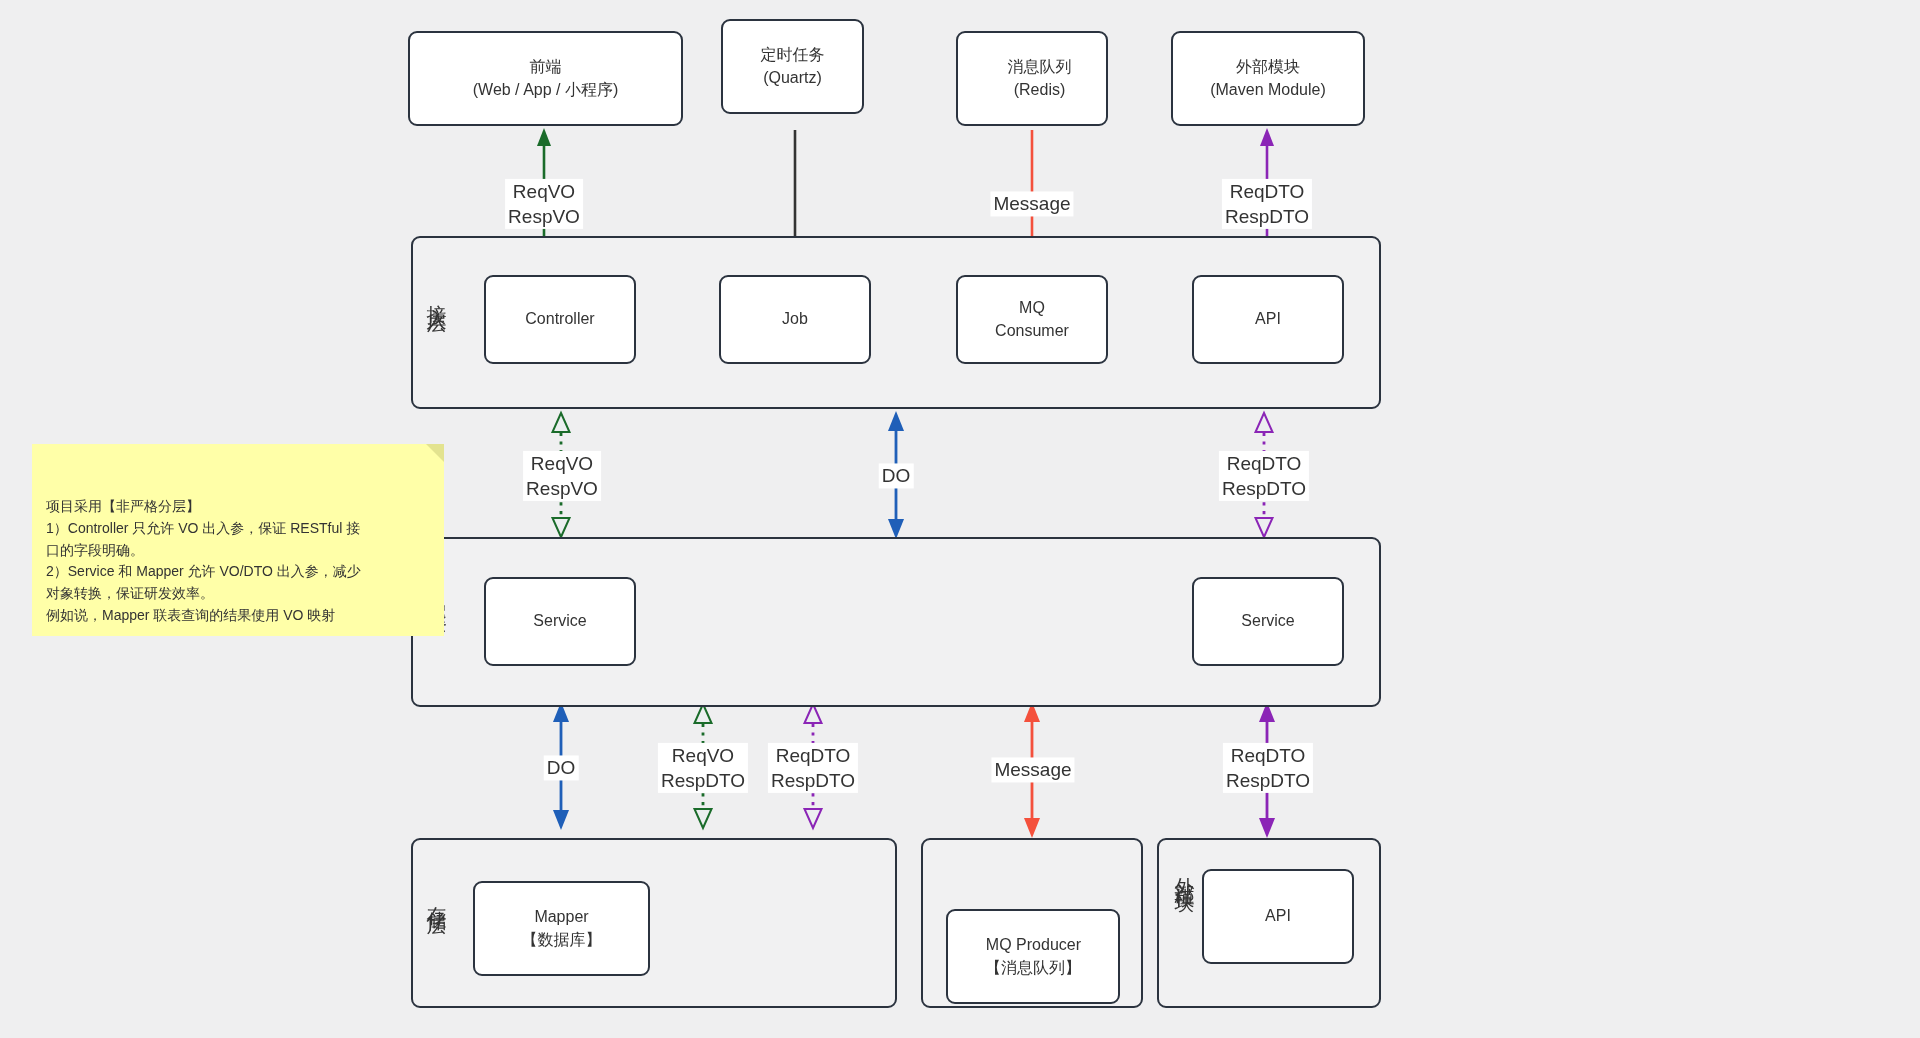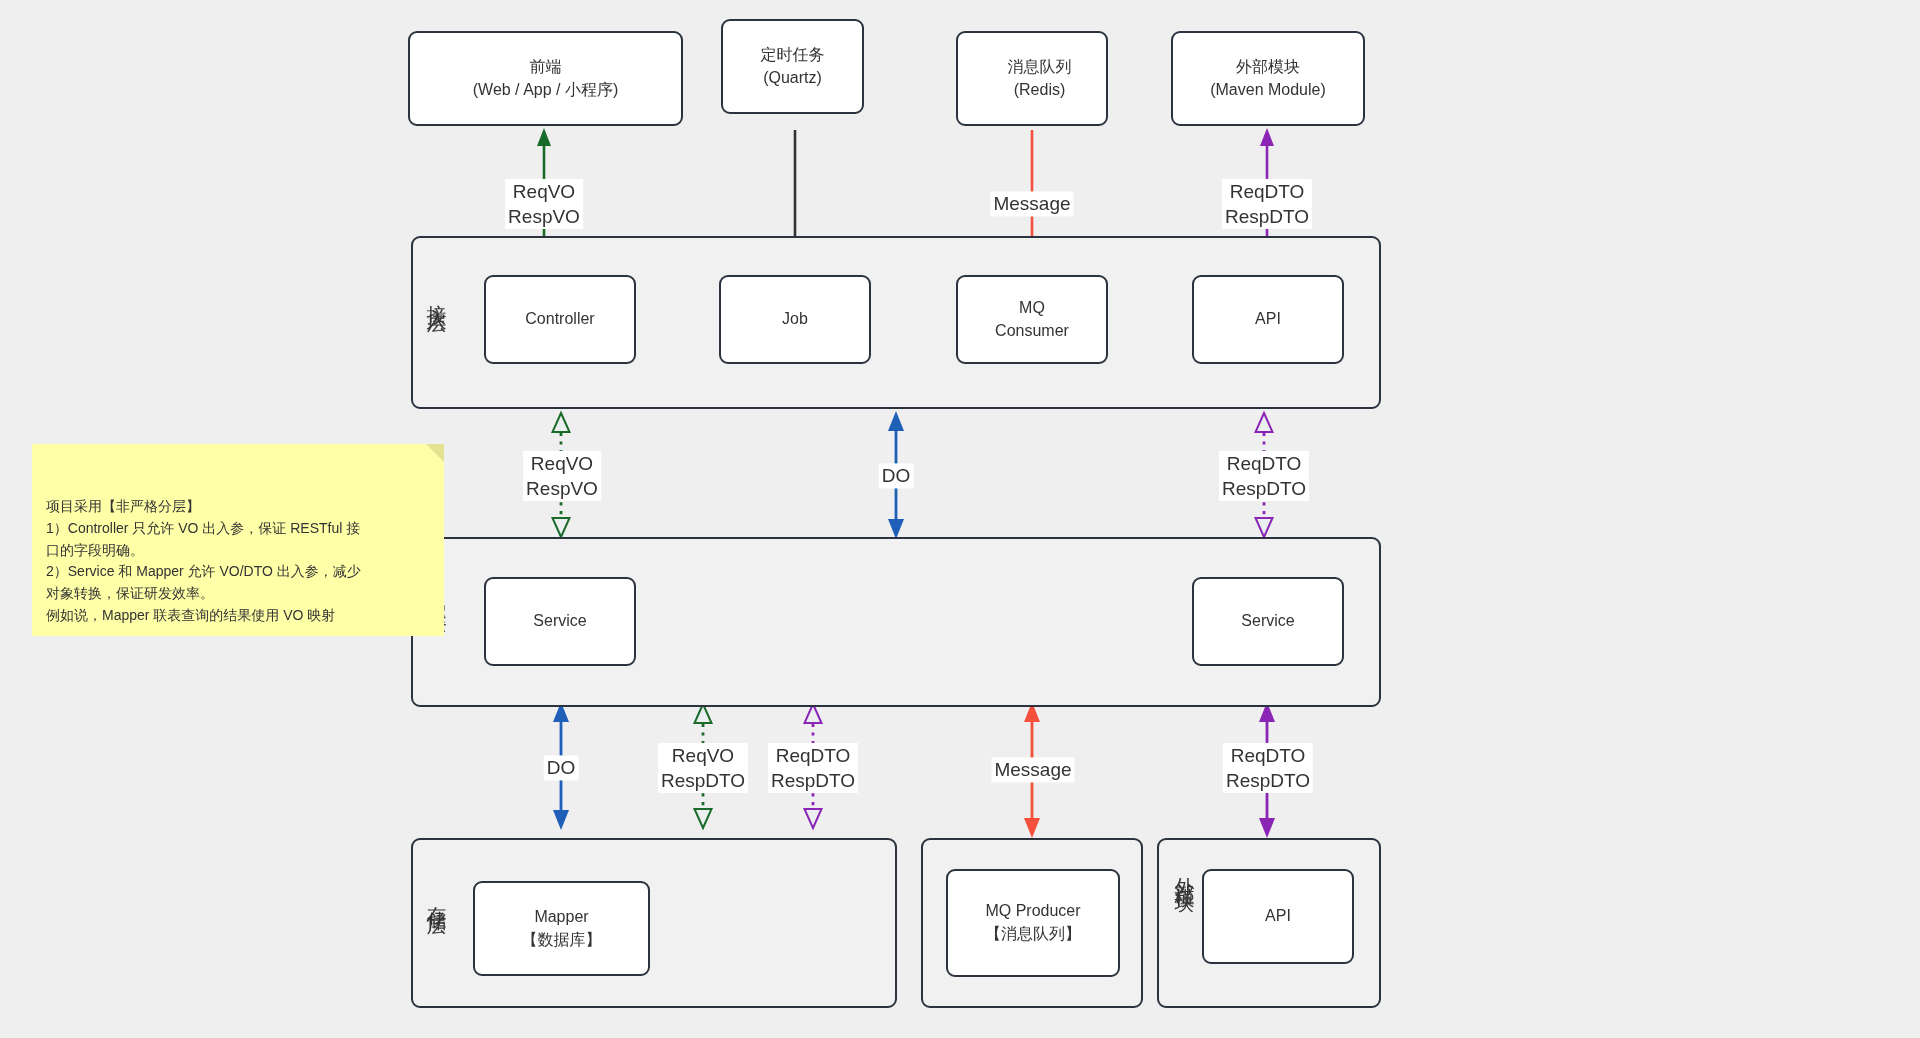--- a/index.html
+++ b/index.html
@@ -232,21 +232,21 @@
   <div class="node" style="left:484px; top:577px; width:152px; height:89px;">Service</div>
   <div class="node" style="left:1192px; top:577px; width:152px; height:89px;">Service</div>
 
   <div class="layer" style="left:411px; top:838px; width:486px; height:170px;"></div>
   <div class="layer-label" style="left:415px; top:890px; width:32px;">存储层</div>
 
   <div class="node" style="left:473px; top:869px; width:177px; height:95px;margin-top:12px;">Mapper
 【数据库】</div>
 
   <div class="layer" style="left:921px; top:838px; width:222px; height:170px;"></div>
-  <div class="node" style="left:946px; top:869px; width:174px; height:108px;">MQ Producer
+  <div class="node" style="left:946px; top:909px; width:174px; height:95px;text-align:right;">MQ Producer
 【消息队列】</div>
 
   <div class="layer" style="left:1157px; top:838px; width:224px; height:170px;"></div>
   <div class="layer-label" style="left:1163px; top:862px; width:32px; letter-spacing:5px;">外部模块</div>
   <div class="node" style="left:1202px; top:869px; width:152px; height:95px;">API</div>
 
   <div class="edge-label" style="left:544px; top:204px;">ReqVO
 RespVO</div>
   <div class="edge-label" style="left:1032px; top:204px;">Message</div>
   <div class="edge-label" style="left:1267px; top:204px;">ReqDTO

